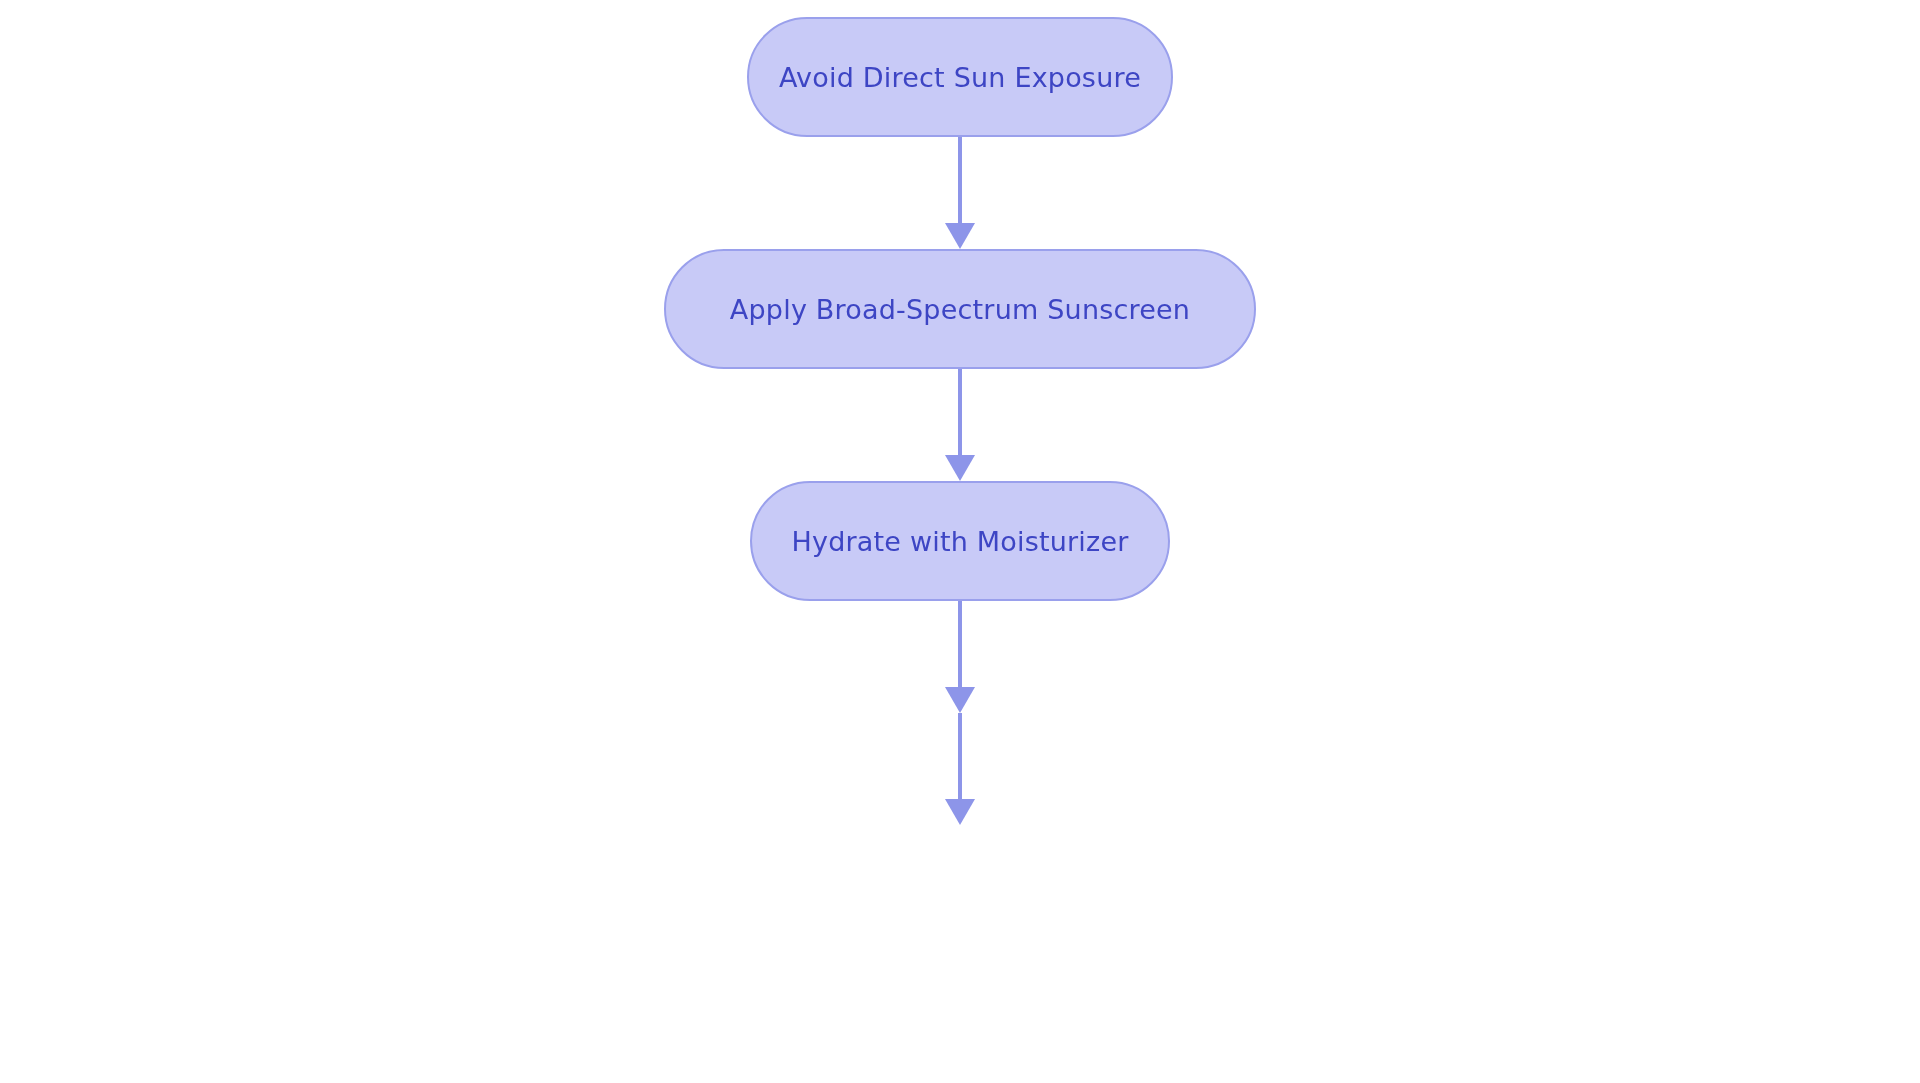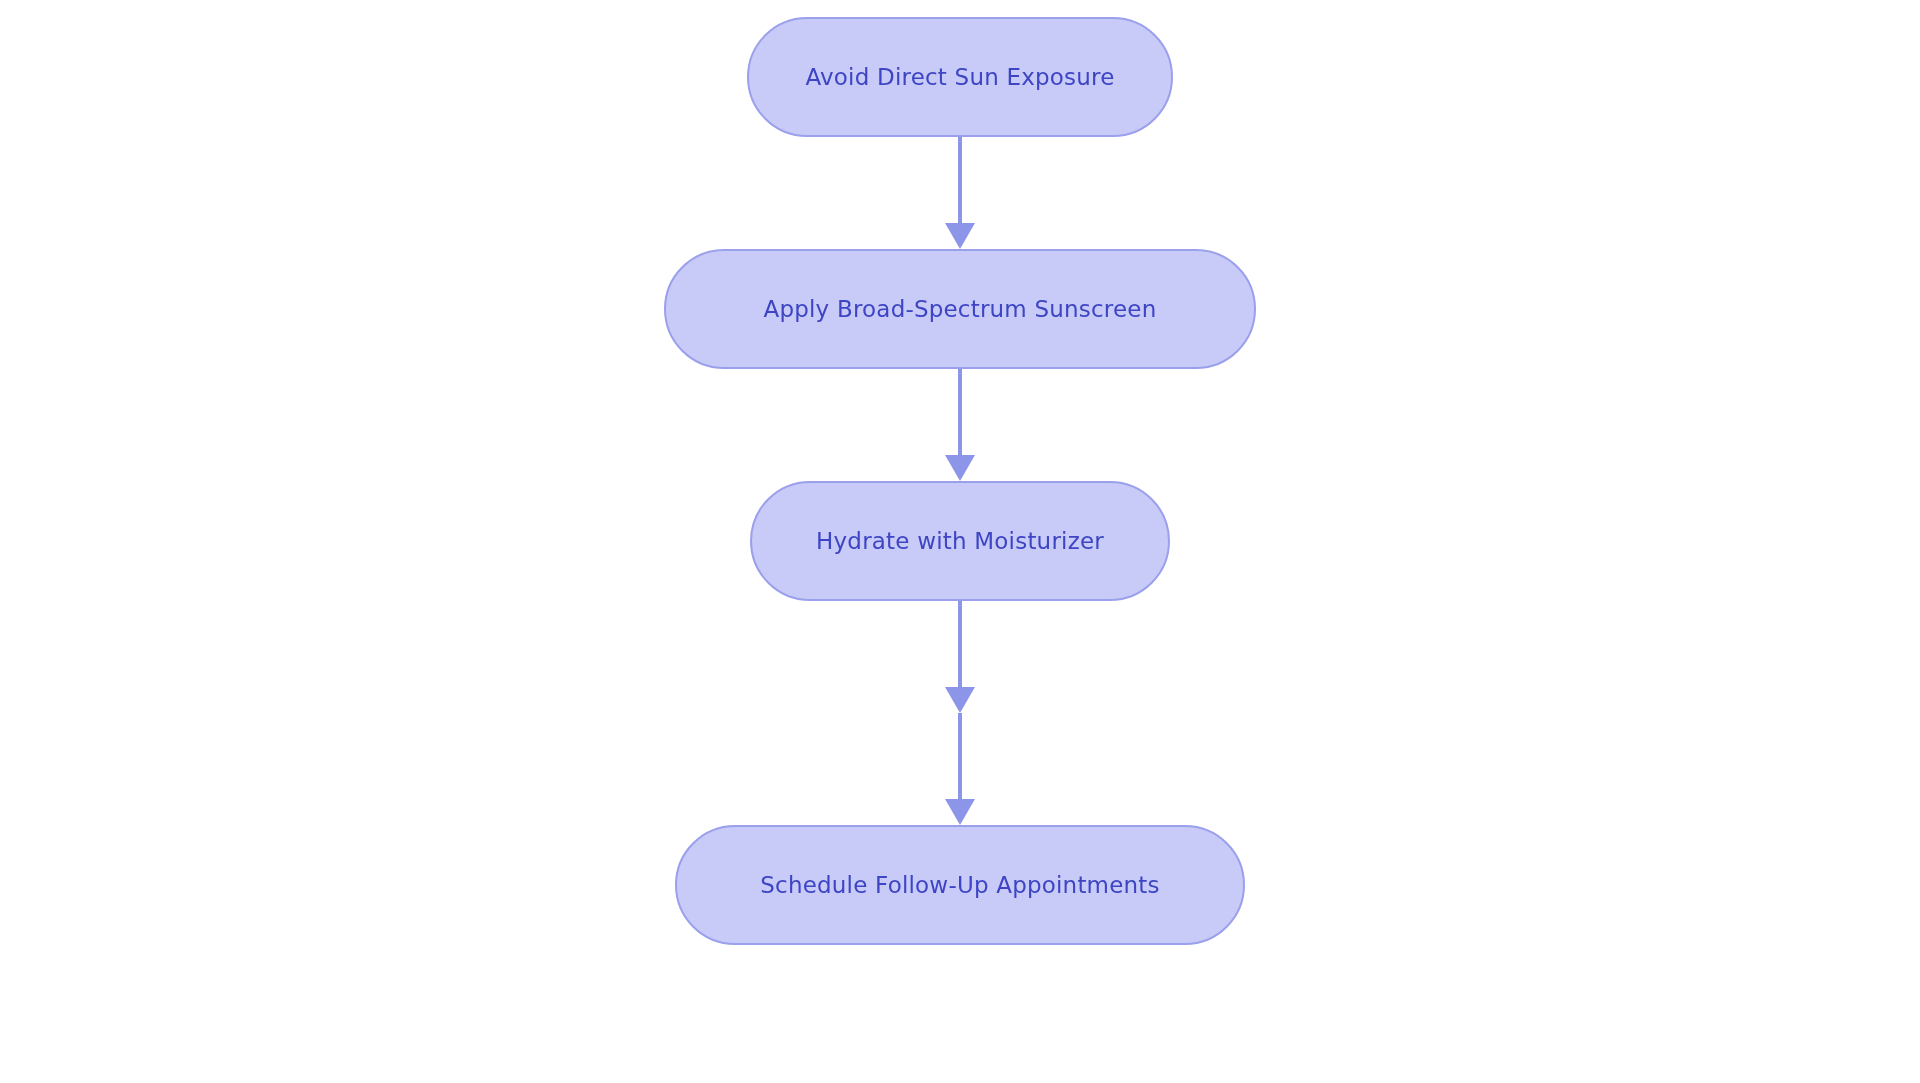--- a/index.html
+++ b/index.html
@@ -24,21 +24,21 @@
     display: flex;
     flex-direction: column;
     align-items: center;
   }
   .node {
     height: 120px;
     border-radius: 60px;
     background: var(--node-fill);
     border: 2px solid var(--node-border);
     color: var(--text);
-    font-size: 23px;
+    font-size: 27px;
     letter-spacing: 0.2px;
     display: flex;
     align-items: center;
     justify-content: center;
     text-align: center;
     flex: 0 0 auto;
   }
   .node-1 { width: 426px; }
   .node-2 { width: 592px; }
   .node-3 { width: 420px; }
@@ -96,17 +96,14 @@
     <div class="line"></div>
     <div class="arrowhead"></div>
   </div>
 
 
   <div class="connector">
     <div class="line"></div>
     <div class="arrowhead"></div>
   </div>
 
-  <div class="node node-5">
-    <span>Schedule Follow-Up Appointments</span>
-  </div>
 
 </div>
 
 </body></html>

